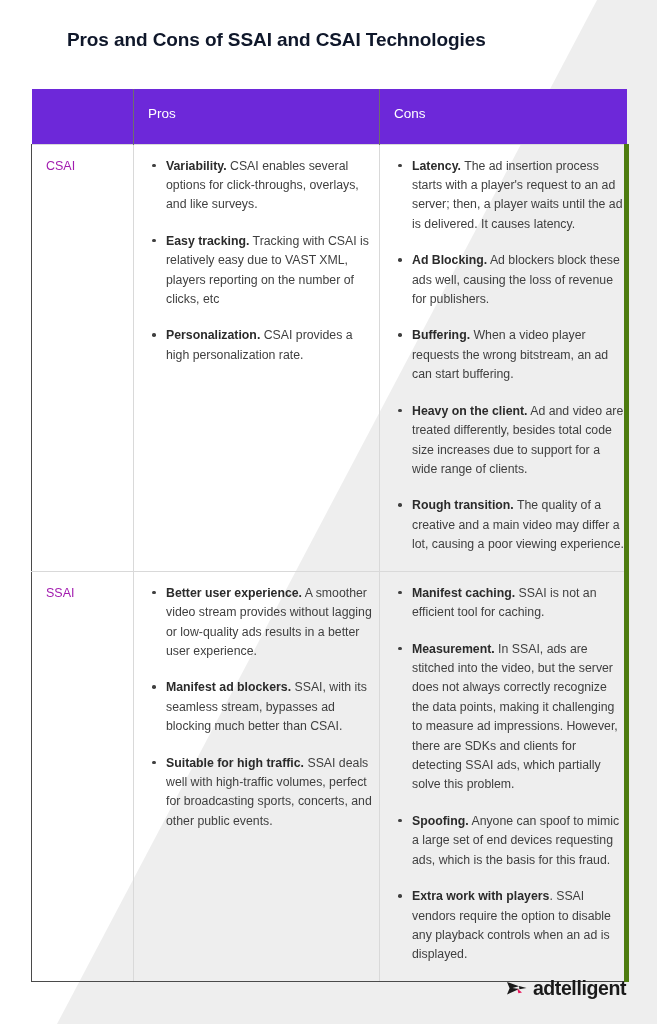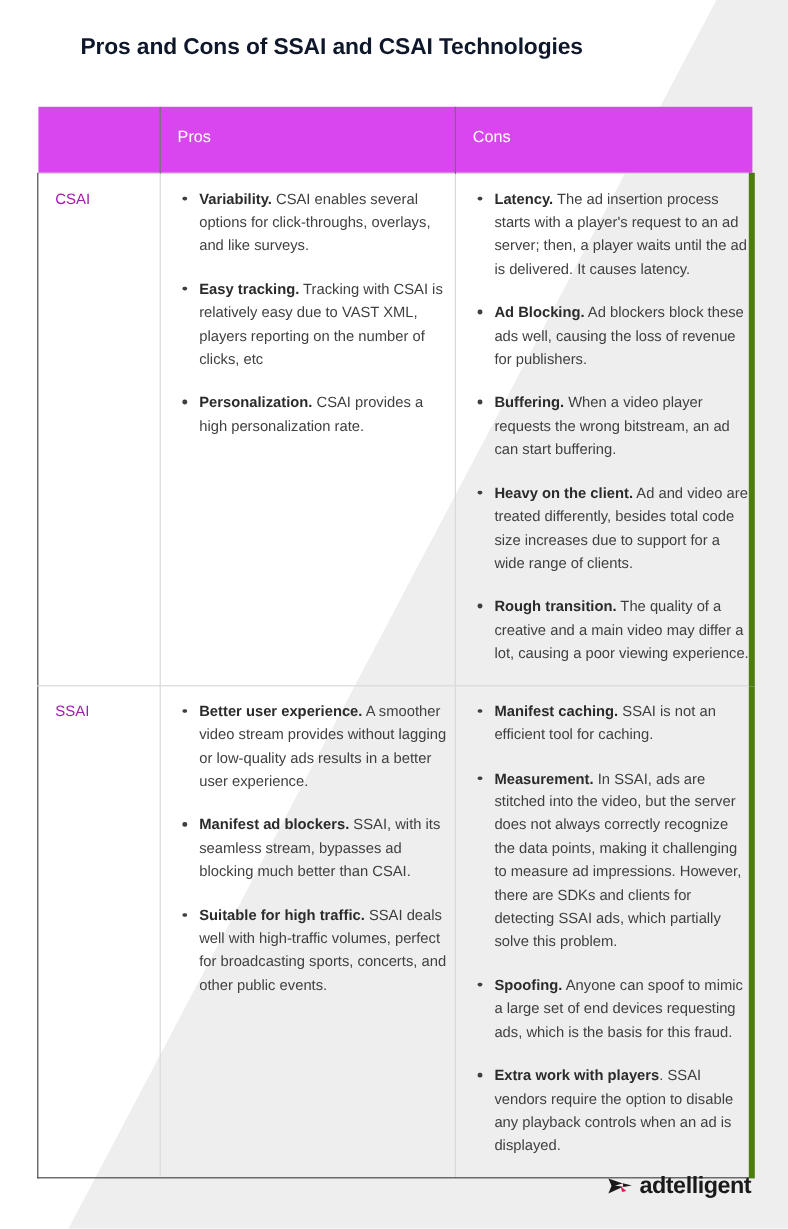--- a/index.html
+++ b/index.html
@@ -56,21 +56,21 @@
   }
 
   #comparison-table td,
   #comparison-table th {
     vertical-align: top;
     text-align: left;
   }
 
   
   .thead-row th {
-    background: #d946ef;
+    background: #6d28d9;
     color: #ffffff;
     font-size: 13.5px;
     font-weight: normal;
     height: 55px;
     padding: 17px 0 0 14px;
     border-right: 1px solid #6e6e6e;
   }
   .thead-row th:last-child { border-right: none; }
   .th-corner { padding-left: 0 !important; }
 

